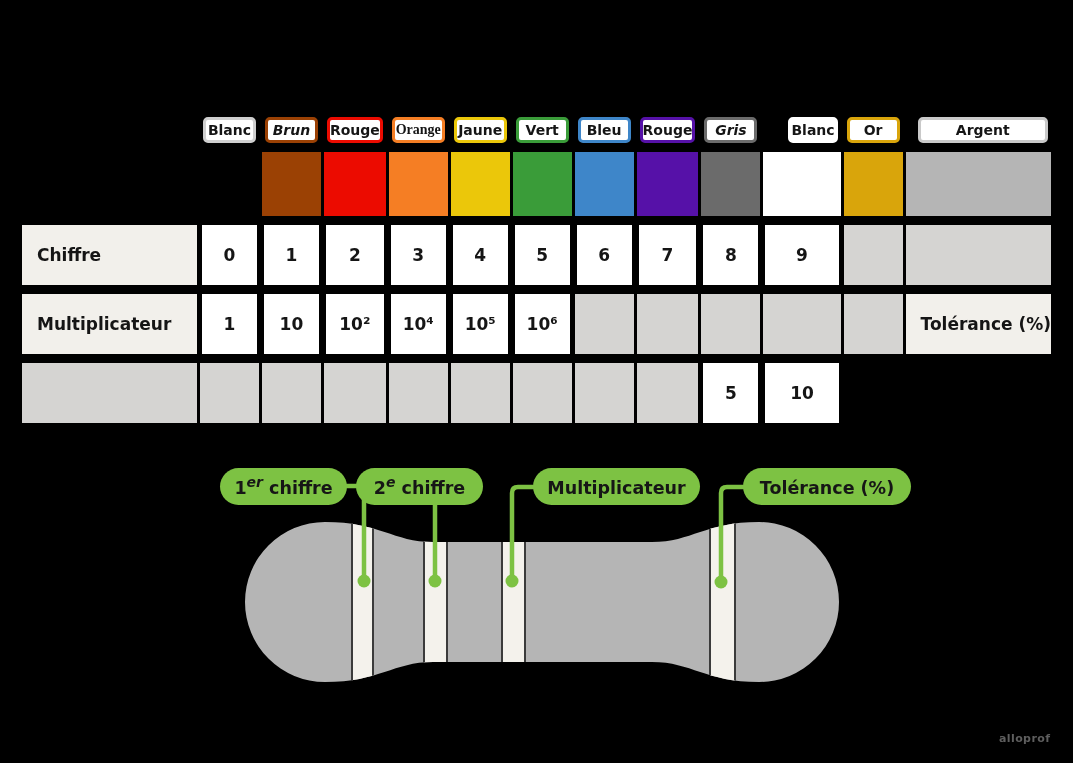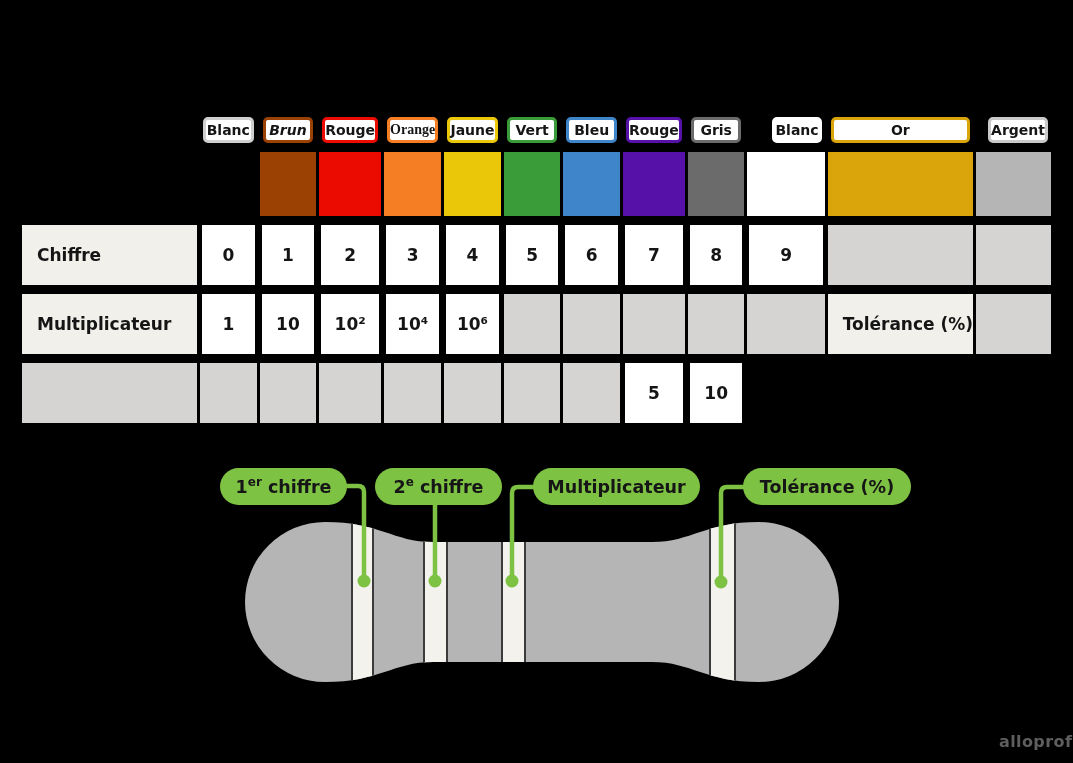--- a/index.html
+++ b/index.html
@@ -35,45 +35,45 @@
   .cell.filled{background:var(--cell-white,#fff);margin:0 2px;}
   .cell.empty{background:var(--cell-empty,#D5D4D2);}
   
   .svglayer{position:absolute;left:0;top:0;}
   .gpill{
     position:absolute;top:468px;height:37px;
     background:var(--pill-green,#7DC243);border-radius:19px;
     display:flex;align-items:center;justify-content:center;
     font-weight:bold;font-size:17.5px;color:#161616;white-space:nowrap;
   }
-  .gpill sup{font-size:12px;line-height:1;}
+  .gpill sup{font-size:14px;line-height:1;font-style:italic;}
   #p1{left:220px;width:127px;}
-  #p2{left:375px;width:127px;}
+  #p2{left:356px;width:127px;}
   #p3{left:533px;width:167px;}
   #p4{left:743px;width:168px;}
   .watermark{
     position:absolute;left:999px;top:732px;
-    font-size:16px;font-weight:bold;letter-spacing:.4px;
+    font-size:11px;font-weight:bold;letter-spacing:.4px;
     color:var(--watermark-color,#5E5E5E);
   }
 </style>
 </head>
 <body>
 
 <div class="tbl">
     <div class="spacer"></div>
     <div class="collabel" style="border-color: rgb(207, 207, 207);">Blanc</div>
     <div class="collabel" style="border-color: rgb(155, 65, 4); font-style: italic;">Brun</div>
     <div class="collabel" style="border-color: rgb(236, 11, 0);">Rouge</div>
     <div class="collabel" style="border-color: rgb(245, 126, 36); font-family: Liberation Serif, serif;">Orange</div>
     <div class="collabel" style="border-color: rgb(235, 199, 10);">Jaune</div>
     <div class="collabel" style="border-color: rgb(58, 156, 57);">Vert</div>
     <div class="collabel" style="border-color: rgb(62, 134, 201);">Bleu</div>
     <div class="collabel" style="border-color: rgb(86, 17, 168);">Rouge</div>
-    <div class="collabel" style="border-color: rgb(107, 107, 107);">Gris</div>
+    <div class="collabel" style="border-color: rgb(107, 107, 107); font-style: italic;">Gris</div>
     <div class="collabel" style="border-color: rgb(255, 255, 255); margin-left: 25px;">Blanc</div>
     <div class="collabel" style="border-color: rgb(217, 165, 11);">Or</div>
     <div class="collabel" style="border-color: rgb(201, 201, 201); margin-left: 12px;">Argent</div>
     <div class="spacer"></div>
     <div class="swatch" style="background: rgb(0, 0, 0);"></div>
     <div class="swatch" style="background: rgb(155, 65, 4);"></div>
     <div class="swatch" style="background: rgb(236, 11, 0);"></div>
     <div class="swatch" style="background: rgb(245, 126, 36);"></div>
     <div class="swatch" style="background: rgb(235, 199, 10);"></div>
     <div class="swatch" style="background: rgb(58, 156, 57);"></div>
@@ -94,20 +94,21 @@
     <div class="cell filled">7</div>
     <div class="cell filled">8</div>
     <div class="cell filled">9</div>
     <div class="cell empty"></div>
     <div class="cell empty"></div>
     <div class="rowhead">Multiplicateur</div>
     <div class="cell filled">1</div>
     <div class="cell filled">10</div>
     <div class="cell filled">10²</div>
     <div class="cell filled">10⁴</div>
+    <div class="cell filled">10⁵</div>
     <div class="cell filled">10⁶</div>
     <div class="cell empty"></div>
     <div class="cell empty"></div>
     <div class="cell empty"></div>
     <div class="cell empty"></div>
     <div class="cell empty"></div>
     <div class="rowhead">Tolérance (%)</div>
     <div class="cell empty"></div>
     <div class="cell empty"></div>
     <div class="cell empty"></div>

